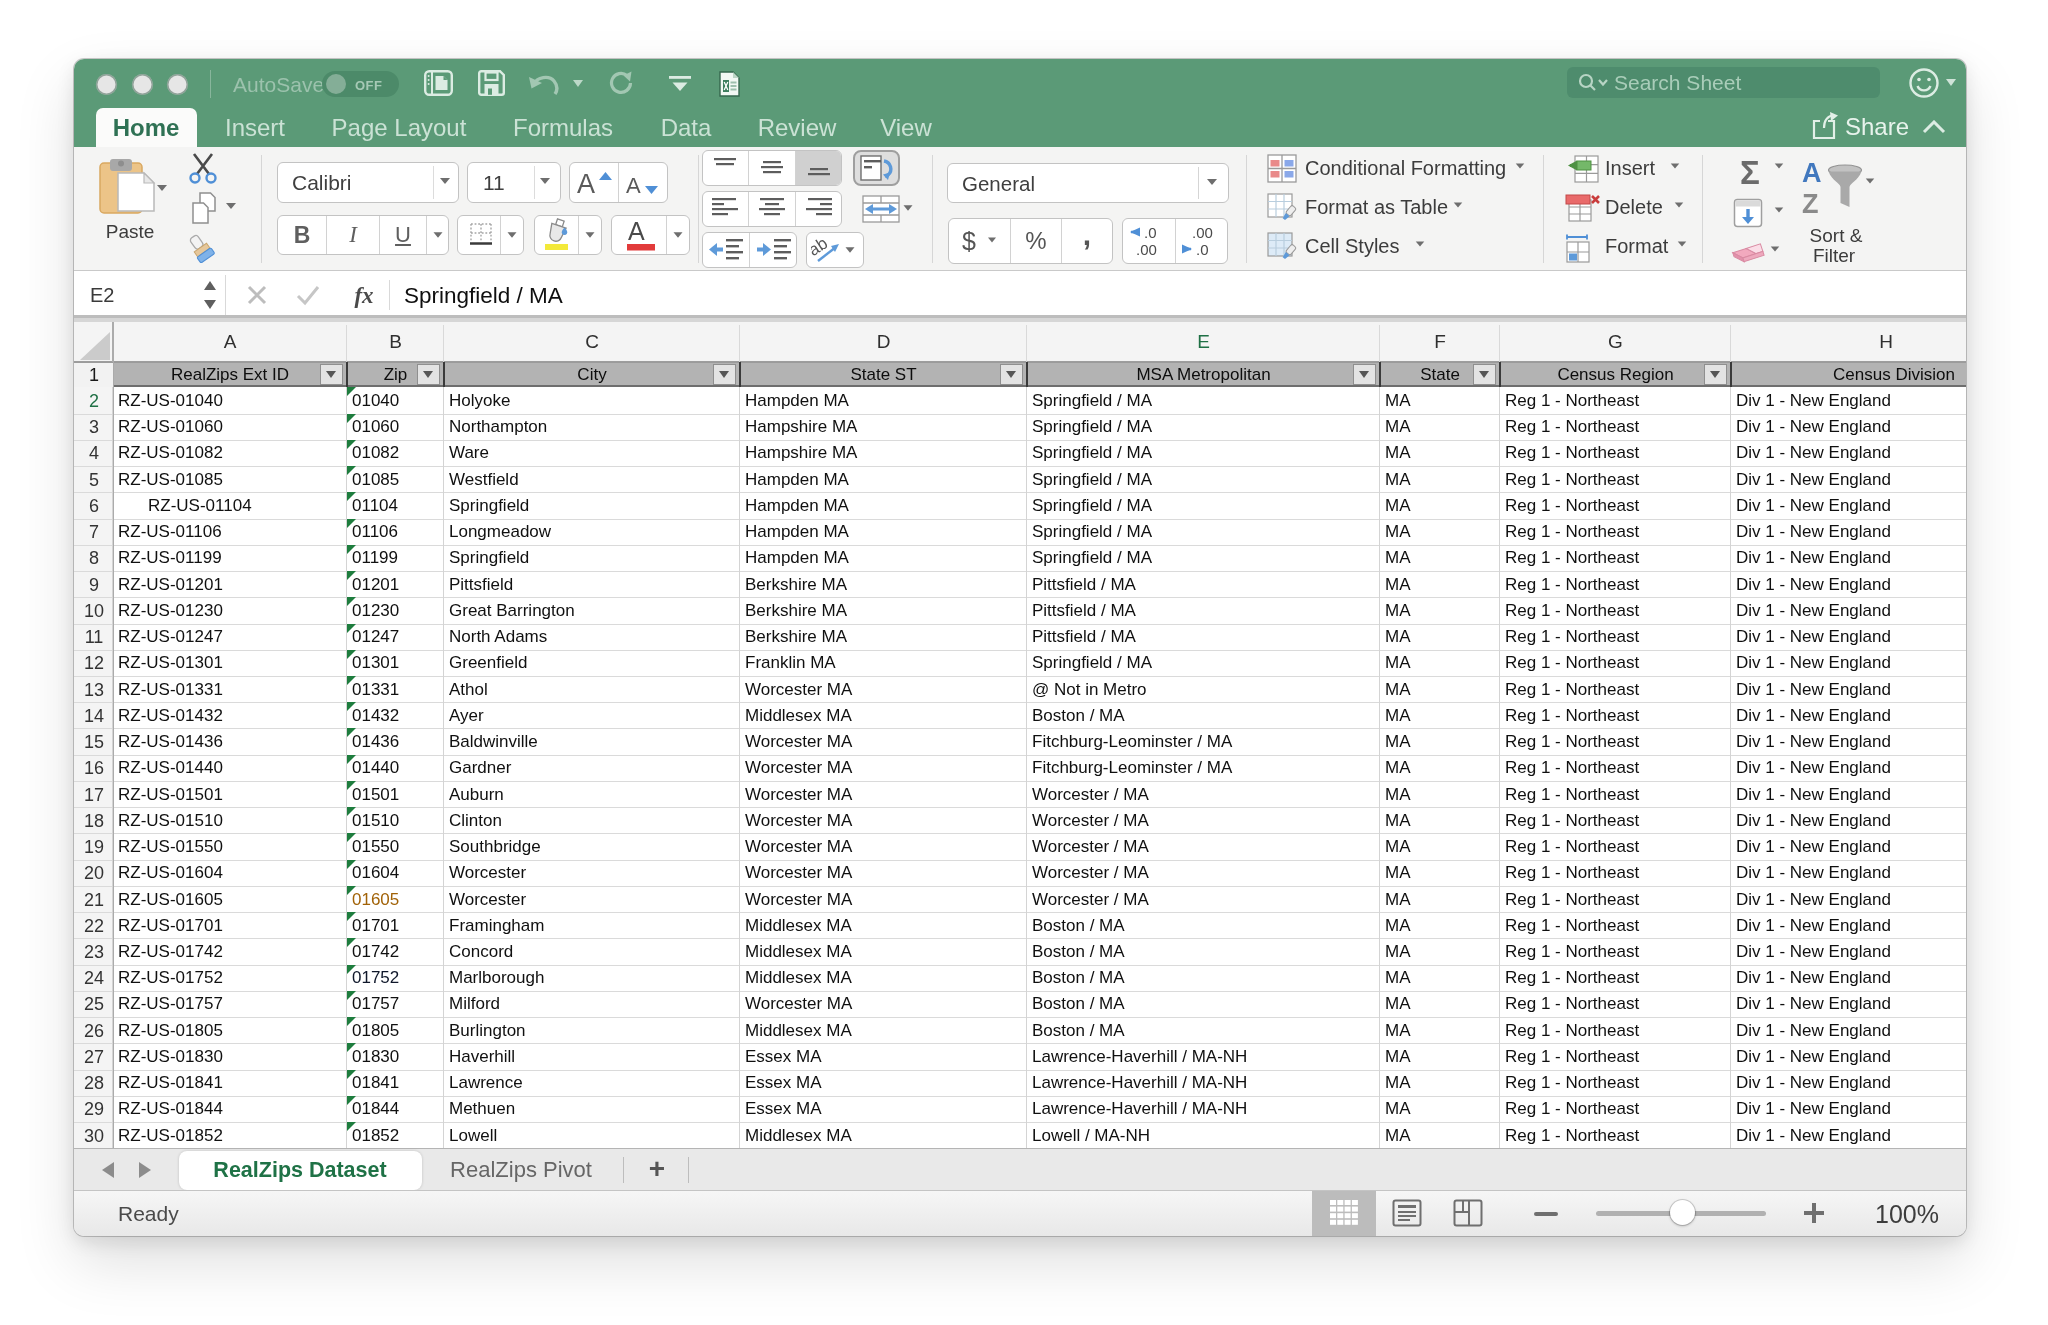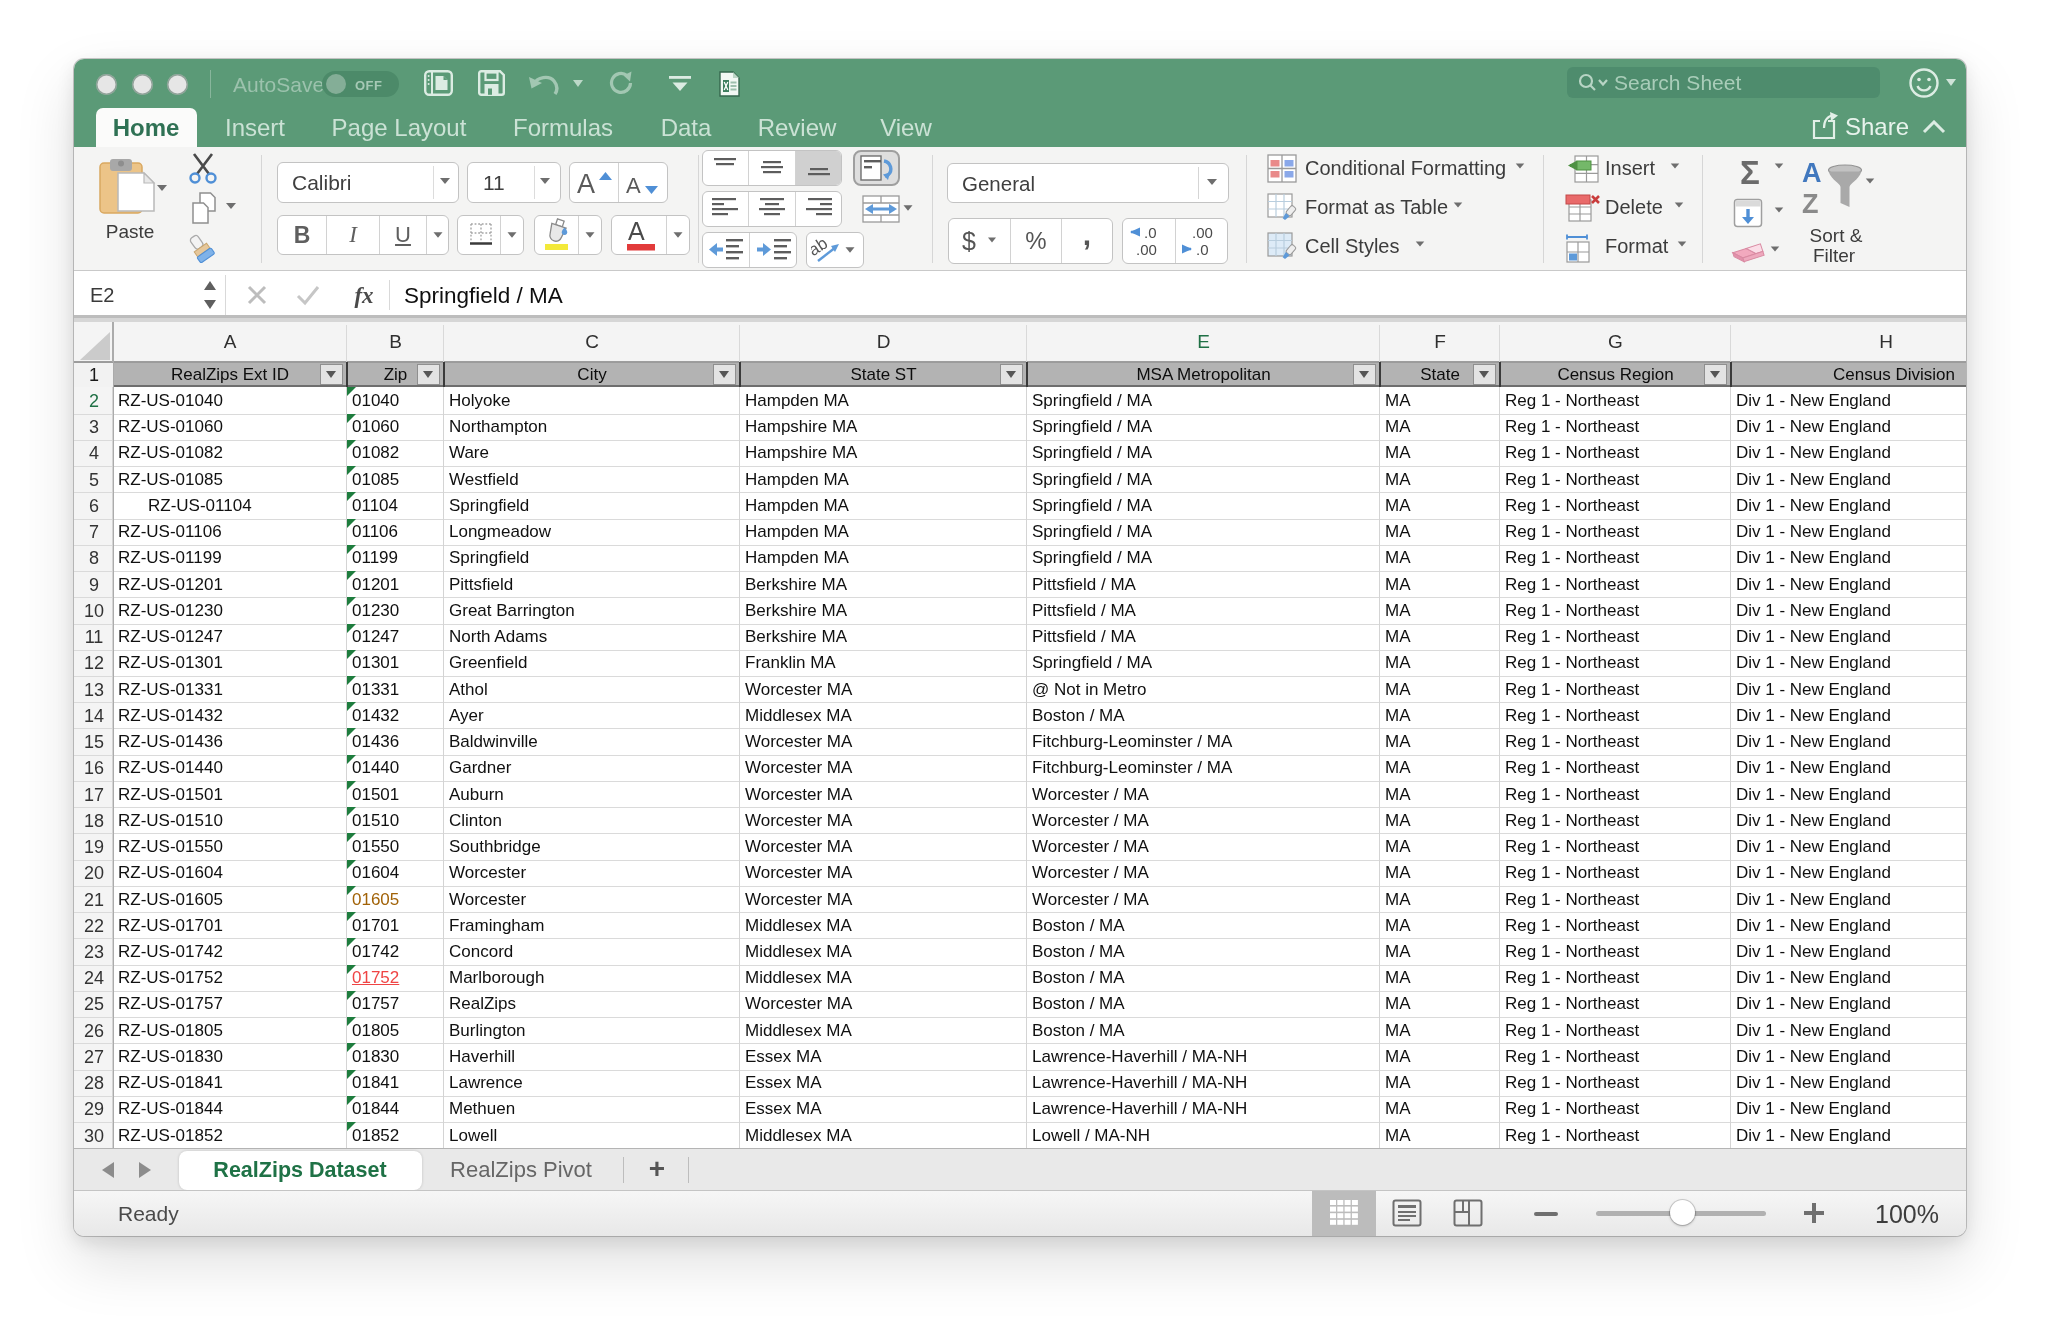--- a/index.html
+++ b/index.html
@@ -706,33 +706,33 @@
 <div class="lt" style="left:375px;top:893.0px;font-size:17px;color:#101010;">Concord</div>
 <div class="lt" style="left:671px;top:893.0px;font-size:17px;color:#101010;">Middlesex MA</div>
 <div class="lt" style="left:958px;top:893.0px;font-size:17px;color:#101010;">Boston / MA</div>
 <div class="lt" style="left:1311px;top:893.0px;font-size:17px;color:#101010;">MA</div>
 <div class="lt" style="left:1431px;top:893.0px;font-size:17px;color:#101010;">Reg 1 - Northeast</div>
 <div class="lt" style="left:1662px;top:893.0px;font-size:17px;color:#101010;">Div 1 - New England</div>
 <div class="abs" style="left:273px;top:879.3px;width:0;height:0;border-top:9px solid #1e7d3e;border-right:9px solid transparent;"></div>
 <div class="hl" style="left:0;top:905.6px;width:1892px;"></div>
 <div class="ct" style="left:20px;top:919.2px;font-size:18px;color:#333333;">24</div>
 <div class="lt" style="left:44px;top:919.2px;font-size:17px;color:#101010;">RZ-US-01752</div>
-<div class="lt" style="left:278px;top:919.2px;font-size:17px;color:#ef4444;text-decoration:underline;">01752</div>
+<div class="lt" style="left:278px;top:919.2px;font-size:17px;color:#0f172a;">01752</div>
 <div class="lt" style="left:375px;top:919.2px;font-size:17px;color:#101010;">Marlborough</div>
 <div class="lt" style="left:671px;top:919.2px;font-size:17px;color:#101010;">Middlesex MA</div>
 <div class="lt" style="left:958px;top:919.2px;font-size:17px;color:#101010;">Boston / MA</div>
 <div class="lt" style="left:1311px;top:919.2px;font-size:17px;color:#101010;">MA</div>
 <div class="lt" style="left:1431px;top:919.2px;font-size:17px;color:#101010;">Reg 1 - Northeast</div>
 <div class="lt" style="left:1662px;top:919.2px;font-size:17px;color:#101010;">Div 1 - New England</div>
 <div class="abs" style="left:273px;top:905.6px;width:0;height:0;border-top:9px solid #1e7d3e;border-right:9px solid transparent;"></div>
 <div class="hl" style="left:0;top:931.8px;width:1892px;"></div>
 <div class="ct" style="left:20px;top:945.4px;font-size:18px;color:#333333;">25</div>
 <div class="lt" style="left:44px;top:945.4px;font-size:17px;color:#101010;">RZ-US-01757</div>
 <div class="lt" style="left:278px;top:945.4px;font-size:17px;color:#101010;">01757</div>
-<div class="lt" style="left:375px;top:945.4px;font-size:17px;color:#101010;">RealZips</div>
+<div class="lt" style="left:375px;top:945.4px;font-size:17px;color:#101010;">Milford</div>
 <div class="lt" style="left:671px;top:945.4px;font-size:17px;color:#101010;">Worcester MA</div>
 <div class="lt" style="left:958px;top:945.4px;font-size:17px;color:#101010;">Boston / MA</div>
 <div class="lt" style="left:1311px;top:945.4px;font-size:17px;color:#101010;">MA</div>
 <div class="lt" style="left:1431px;top:945.4px;font-size:17px;color:#101010;">Reg 1 - Northeast</div>
 <div class="lt" style="left:1662px;top:945.4px;font-size:17px;color:#101010;">Div 1 - New England</div>
 <div class="abs" style="left:273px;top:931.8px;width:0;height:0;border-top:9px solid #1e7d3e;border-right:9px solid transparent;"></div>
 <div class="hl" style="left:0;top:958.1px;width:1892px;"></div>
 <div class="ct" style="left:20px;top:971.7px;font-size:18px;color:#333333;">26</div>
 <div class="lt" style="left:44px;top:971.7px;font-size:17px;color:#101010;">RZ-US-01805</div>
 <div class="lt" style="left:278px;top:971.7px;font-size:17px;color:#101010;">01805</div>

